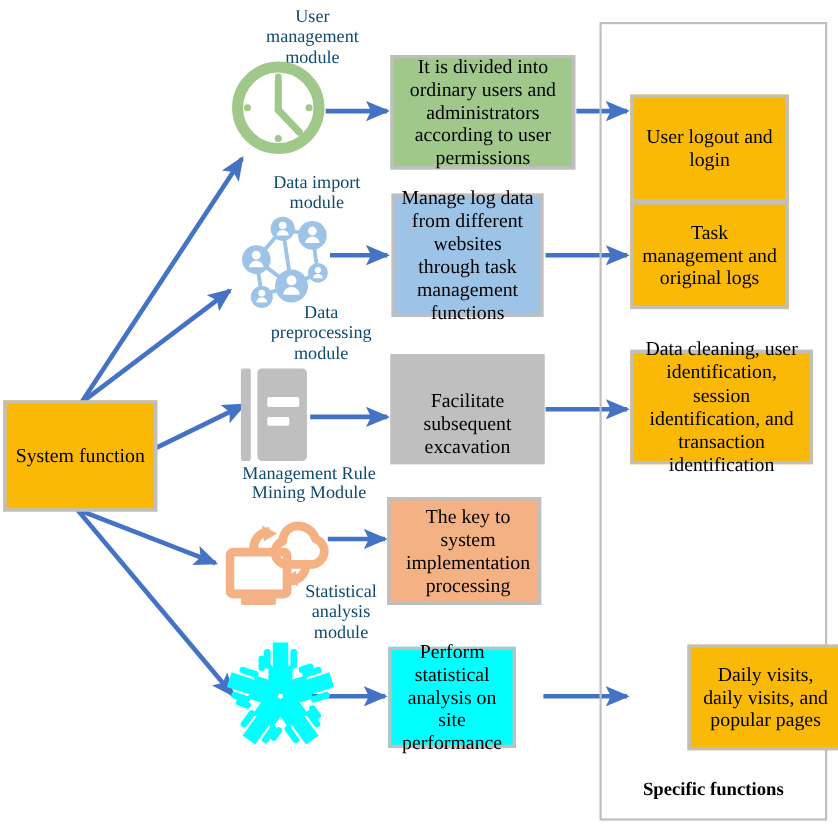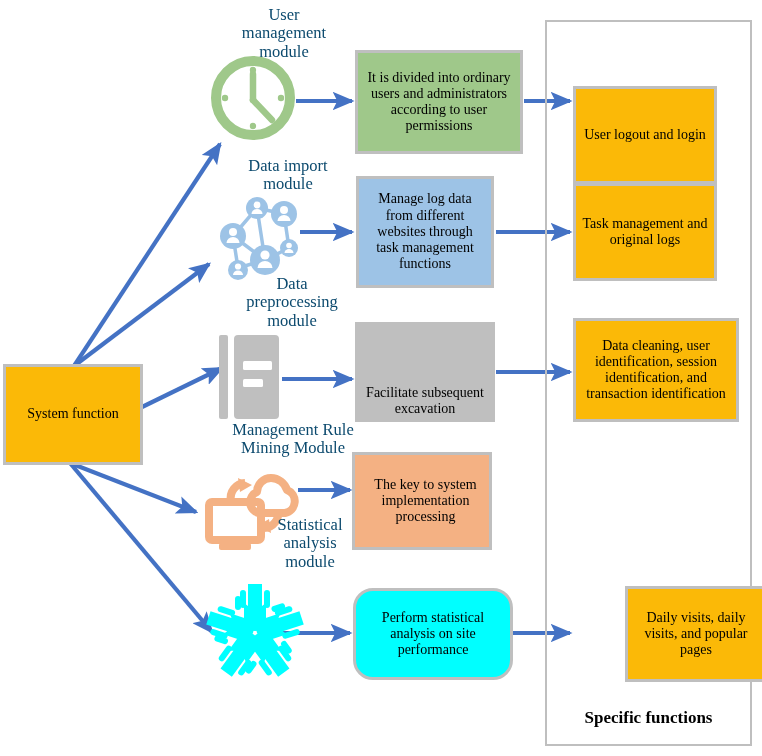--- a/index.html
+++ b/index.html
@@ -37,21 +37,21 @@
 
   
   .box {
     position: absolute;
     box-sizing: border-box;
     border: 3px solid #bfbfbf;
     display: flex;
     align-items: center;
     justify-content: center;
     text-align: center;
-    font-size: 14px;
+    font-size: 18px;
     line-height: 1.16;
     padding: 2px 6px;
     color: #000;
   }
   .box-inner { display: block; width: 100%; }
 
   .c-amber  { background: #fbb907; }
   .c-green  { background: #9fc88a; }
   .c-blue   { background: #9dc3e6; }
   .c-gray   { background: #bfbfbf; align-items: flex-end; }
@@ -208,21 +208,21 @@
   </div>
 
   <div class="box c-gray" style="left:355px; top:322px; width:140px; height:100px;">
     <span class="box-inner">Facilitate subsequent excavation</span>
   </div>
 
   <div class="box c-amber" style="left:573px; top:318px; width:166px; height:104px;">
     <span class="box-inner">Data cleaning, user identification, session identification, and transaction identification</span>
   </div>
 
-  <div class="module-label" style="left:203px; top:421px; width:180px;">
+  <div class="module-label" style="left:191px; top:421px; width:180px;">
     <span style="white-space:pre-line;">Management Rule
 Mining Module</span>
   </div>
 
   <div class="icon-wrap" style="left:205px; top:458px;">
     <svg width="104" height="92" viewBox="0 0 104 92">
 
       <path d="M52,34 a14,14 0 0 1 14,-14 a17,17 0 0 1 16,12 a12,12 0 0 1 -2,23
                l-26,0 a11,11 0 0 1 -2,-21 z" fill="none" stroke="#f4b183" stroke-width="8" stroke-linejoin="round"></path>
 
@@ -235,21 +235,21 @@
       <rect x="4" y="44" width="52" height="38" rx="3" fill="none" stroke="#f4b183" stroke-width="8"></rect>
       <rect x="26" y="80" width="8" height="8" fill="#f4b183"></rect>
       <rect x="14" y="85" width="32" height="7" rx="2" fill="#f4b183"></rect>
     </svg>
   </div>
 
   <div class="box c-salmon" style="left:352px; top:452px; width:140px; height:98px;padding-left:13px;">
     <span class="box-inner">The key to system implementation processing</span>
   </div>
 
-  <div class="module-label" style="left:250px; top:516px; width:120px;text-align:center;">
+  <div class="module-label" style="left:250px; top:529px; width:120px;text-align:center;">
     <span style="white-space:pre-line;">Statistical
 analysis
 module</span>
   </div>
 
   <div class="icon-wrap" style="left:205px; top:583px;">
     <svg width="100" height="98" viewBox="0 0 100 98">
       <g fill="#00ffff">
 
         <g transform="translate(50,50) rotate(0) translate(-11,-49)">
@@ -279,21 +279,21 @@
         <g transform="translate(50,50) rotate(288) translate(-11,-49)">
           <path d="M4,0 h14 v22 l4,-3 v16 q0,12 -11,12 q-11,0 -11,-12 v-16 l4,3 z"></path>
           <rect x="-4" y="6" width="6" height="18" rx="3"></rect>
           <rect x="20" y="6" width="6" height="18" rx="3"></rect>
           <rect x="-9" y="12" width="6" height="14" rx="3"></rect>
         </g>
       </g>
     </svg>
   </div>
 
-  <div class="box c-cyan" style="left:353px; top:588px; width:160px; height:92px;border-radius:20px;">
+  <div class="box c-cyan" style="left:353px; top:588px; width:116px; height:92px;">
     <span class="box-inner">Perform statistical analysis on site performance</span>
   </div>
 
   <div class="box c-amber" style="left:577px; top:586px; width:142px; height:96px;margin-left:48px;">
     <span class="box-inner">Daily visits, daily visits, and popular pages</span>
   </div>
 
 </div>
 
 </body></html>

